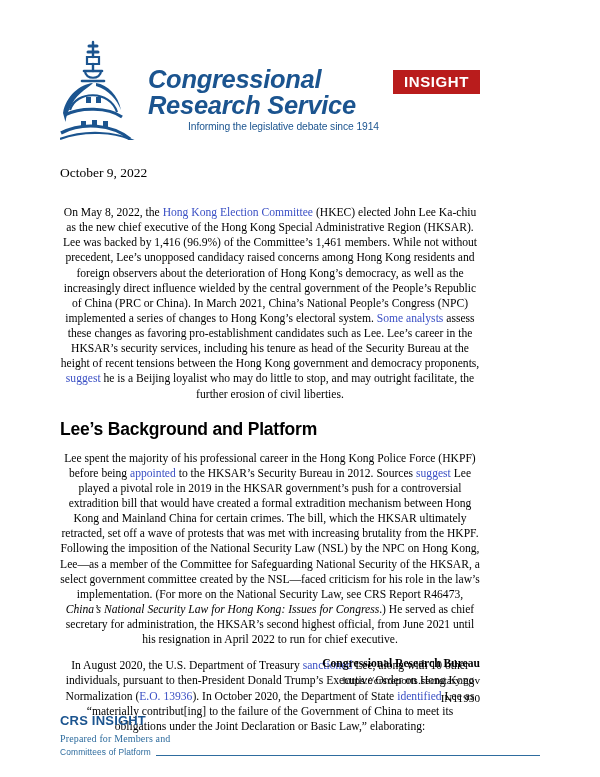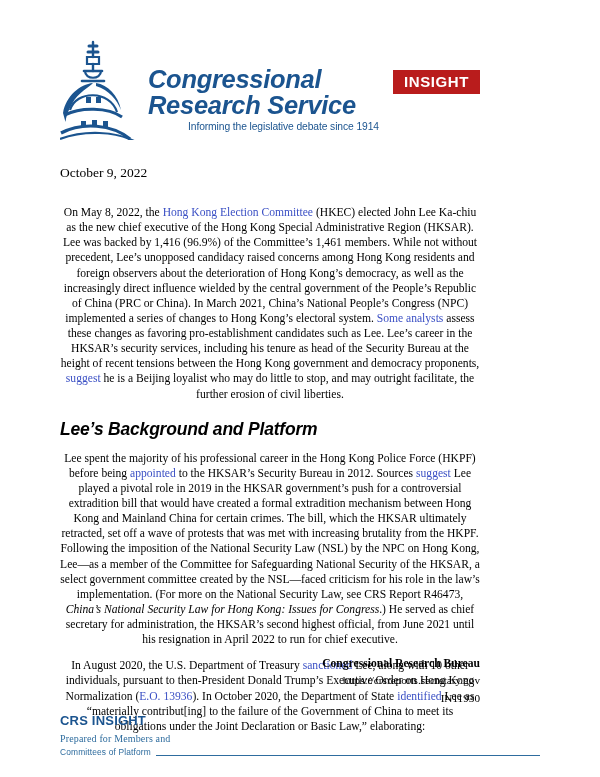--- a/index.html
+++ b/index.html
@@ -120,21 +120,20 @@
     margin: 0 0 11px 0;
     text-align: center;
   }
   h2.section-head {
     font-family: "Liberation Sans", "DejaVu Sans", sans-serif;
     font-weight: bold;
     font-size: 17.5px;
     line-height: 1.2;
     margin: 17px 0 11px 0;
     letter-spacing: -0.2px;
-    font-style: italic;
   }
   a.lnk {
     color: #3A4FC4;
     text-decoration: none;
   }
   .ital { font-style: italic; }
 
   
   .colophon {
     position: absolute;

